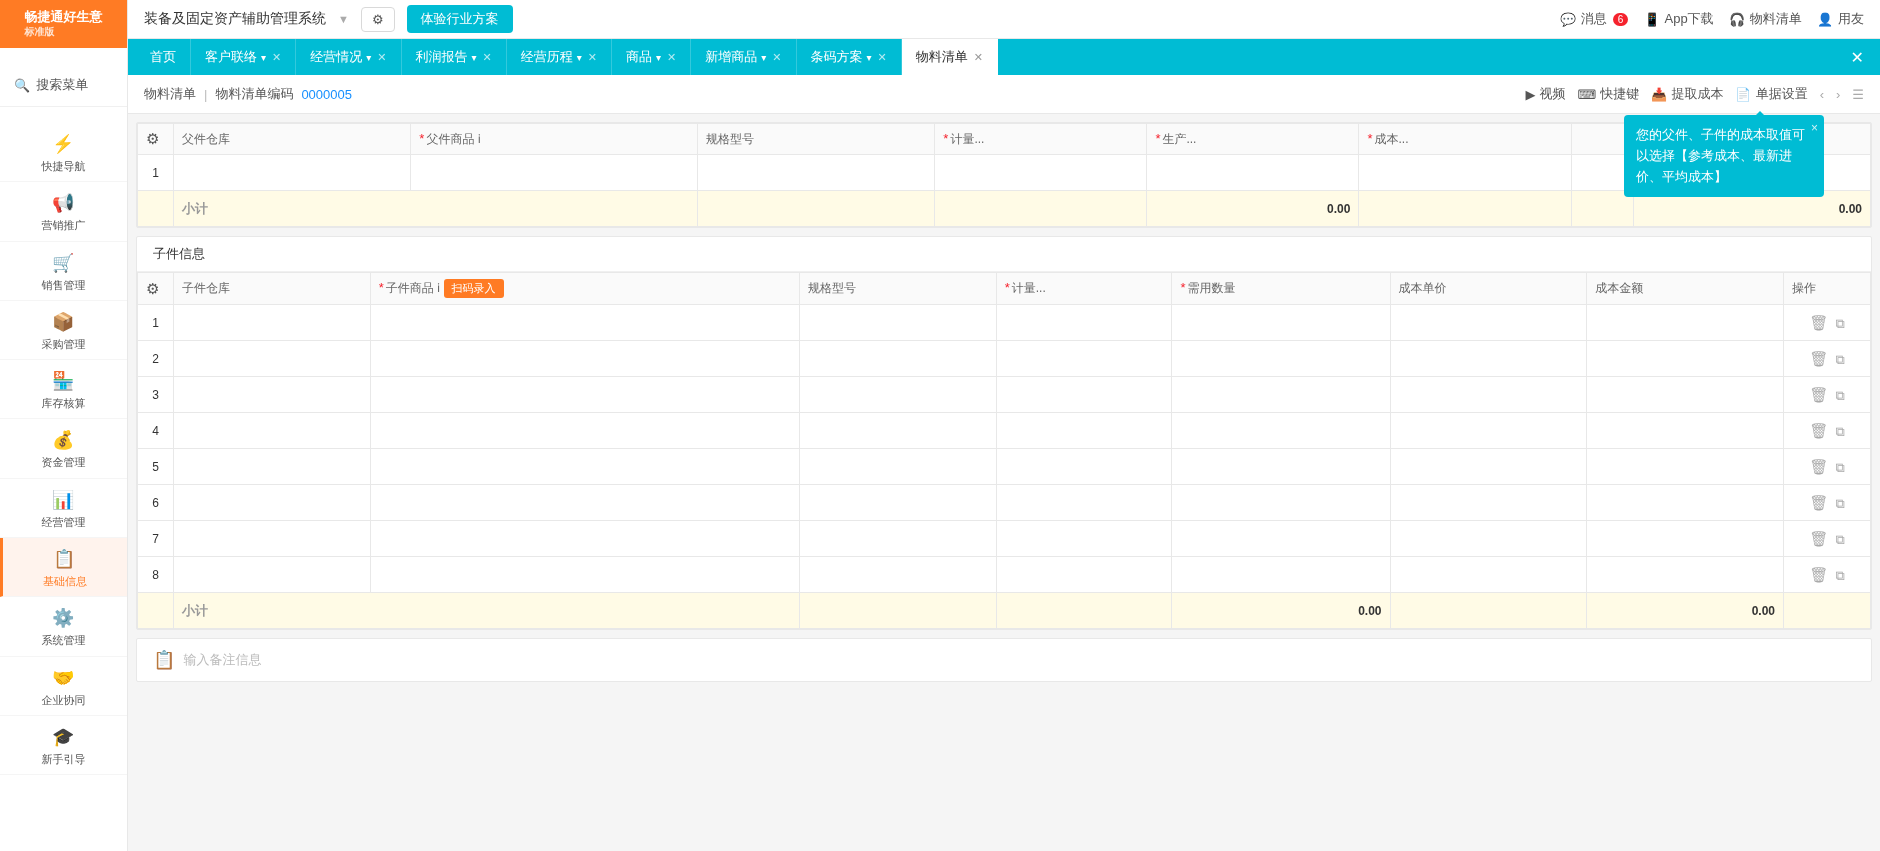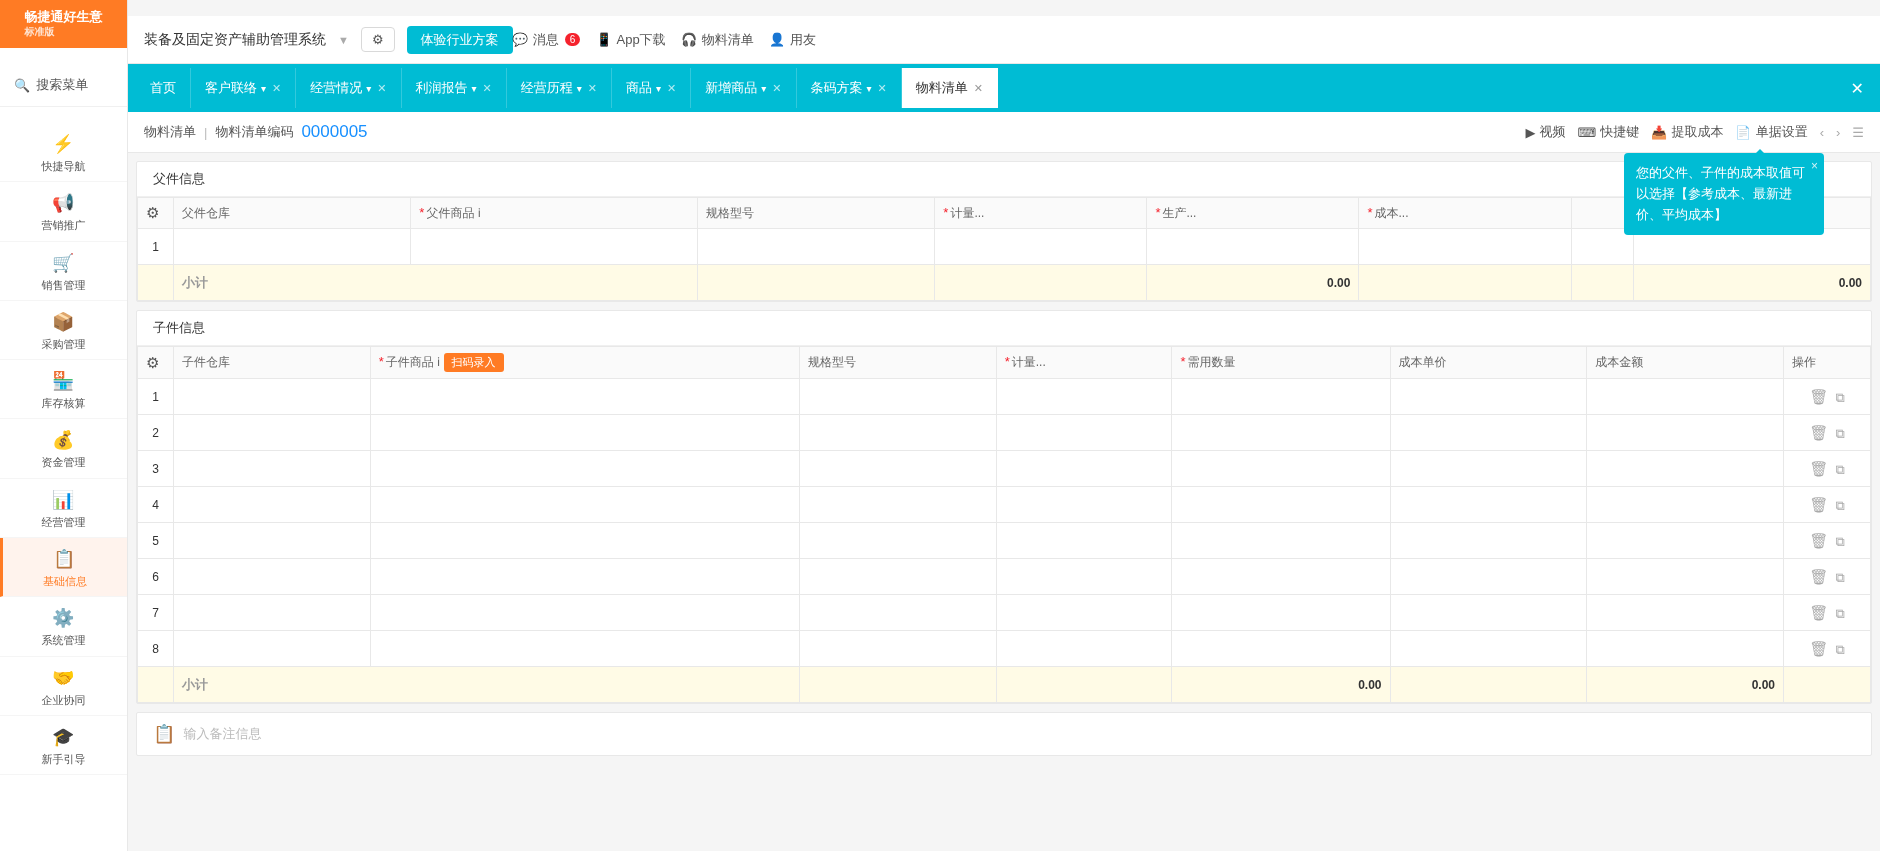--- a/index.html
+++ b/index.html
@@ -62,28 +62,28 @@
     
     .main {
       flex: 1;
       display: flex;
       flex-direction: column;
       overflow: hidden;
     }
 
     
     .top-header {
-      height: 48px;
+      height: 39px;
       background: #fff;
       border-bottom: 1px solid #e8e8e8;
       display: flex;
       align-items: center;
+      justify-content: space-between;
       padding: 0 16px;
       flex-shrink: 0;
-      margin-top: 16px;
     }
     .header-left {
       display: flex;
       align-items: center;
       gap: 12px;
     }
     .system-title {
       font-size: 14px;
       color: #333;
       font-weight: 500;
@@ -128,21 +128,21 @@
       margin-left: 2px;
     }
 
     
     .nav-tabs {
       background: #00bcd4;
       display: flex;
       align-items: center;
       padding: 0 8px;
       flex-shrink: 0;
-      height: 48px;
+      height: 36px;
       overflow: hidden;
     }
     .nav-tab {
       padding: 0 14px;
       height: 40px;
       display: flex;
       align-items: center;
       color: #fff;
       cursor: pointer;
       font-size: 13px;
@@ -184,21 +184,21 @@
       align-items: center;
       gap: 8px;
     }
     .breadcrumb-item {
       color: #555;
       font-size: 13px;
     }
     .breadcrumb-sep { color: #bbb; }
     .breadcrumb-code {
       color: #1890ff;
-      font-size: 17px;
+      font-size: 13px;
     }
     .page-actions {
       display: flex;
       align-items: center;
       gap: 12px;
       position: relative;
     }
     .action-item {
       display: flex;
       align-items: center;
@@ -486,21 +486,20 @@
         <span style="cursor:pointer; color:#aaa;">☰</span>
 
         <div class="tooltip-box">
           <span class="tooltip-close">×</span>
           <span>您的父件、子件的成本取值可<br>以选择【参考成本、最新进<br>价、平均成本】</span>
         </div>
       </div>
     </div>
 
     <div class="section">
-      <div class="section-title">父件信息</div>
       <table class="data-table">
         <thead>
           <tr>
             <th class="col-settings">
               <span class="settings-gear">⚙</span>
             </th>
             <th>父件仓库</th>
             <th><span class="required">*</span>父件商品 ℹ</th>
             <th>规格型号</th>
             <th><span class="required">*</span>计量...</th>

